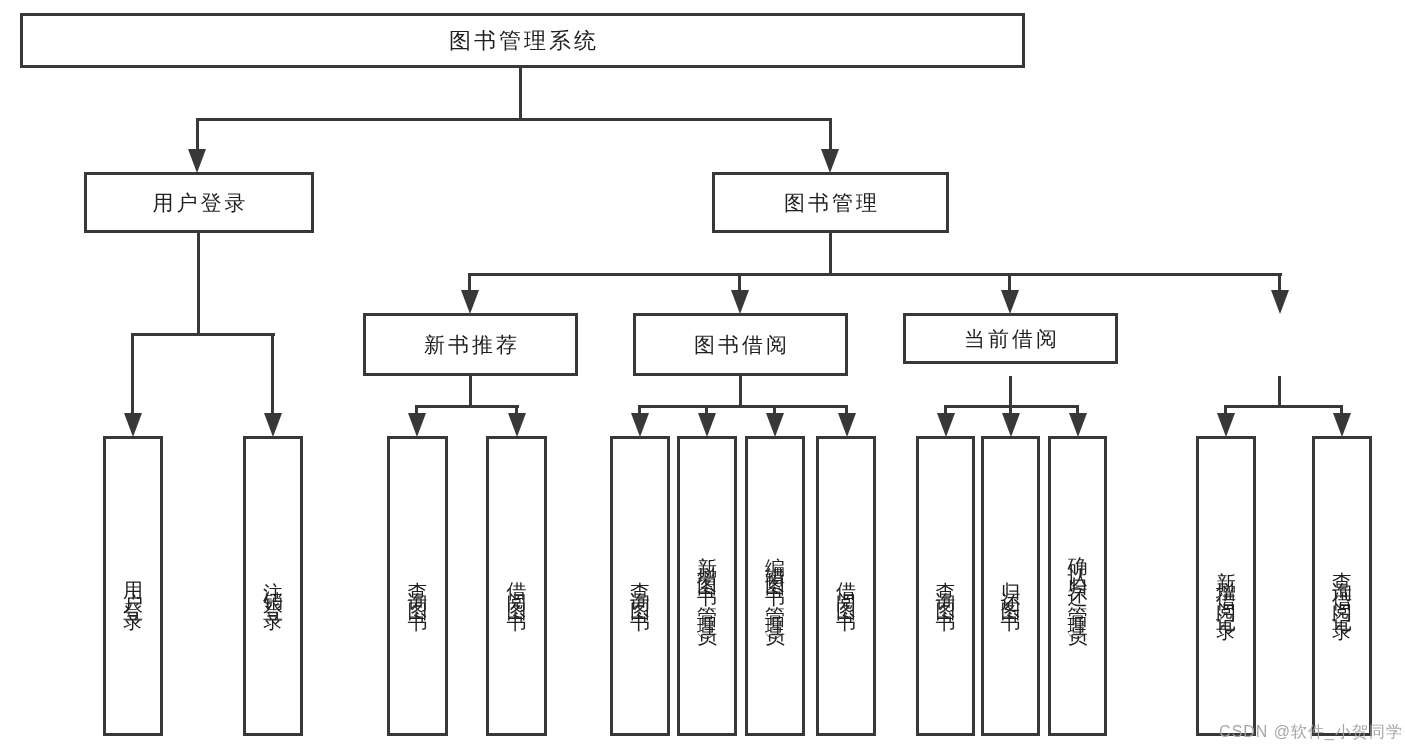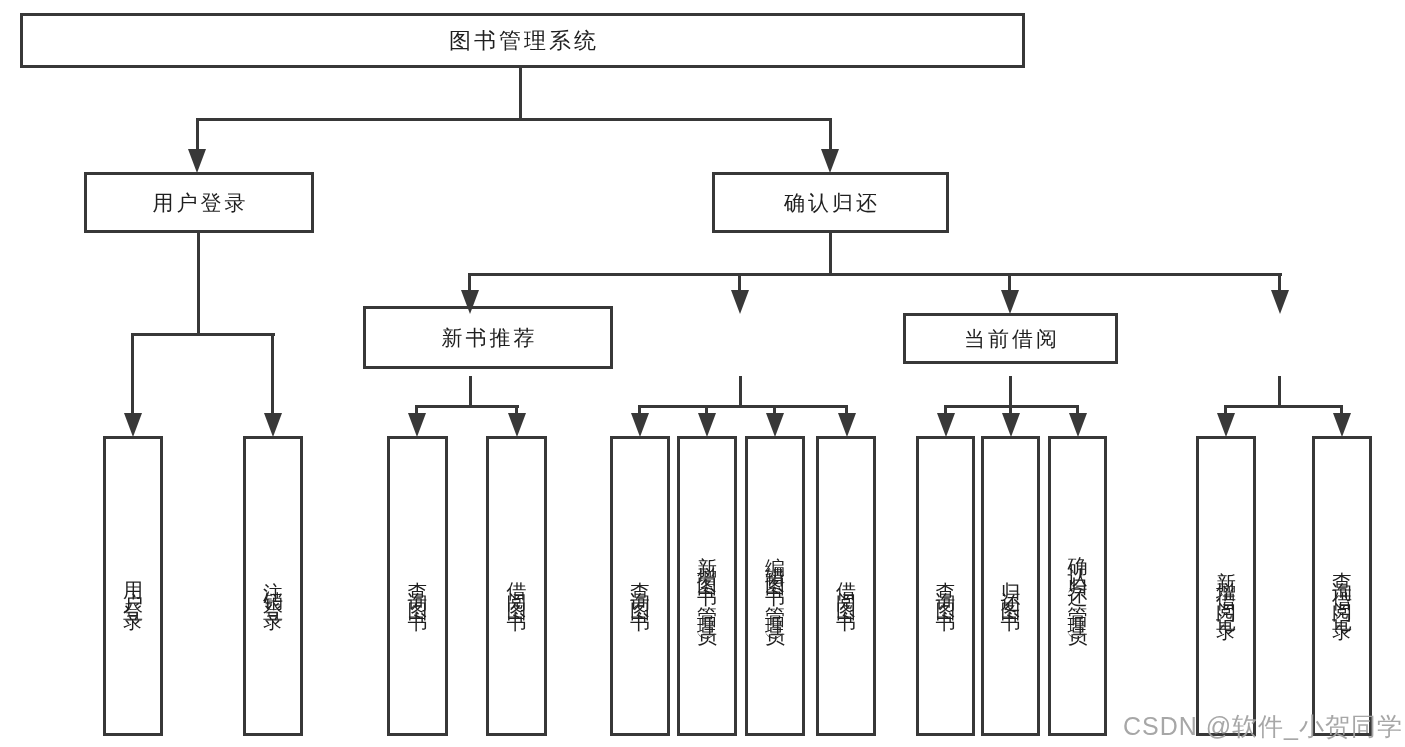--- a/index.html
+++ b/index.html
@@ -15,34 +15,35 @@
   .root{font-size:22px;}
   .vbox span{
     writing-mode:vertical-rl;text-orientation:mixed;font-size:20px;
     letter-spacing:10px;line-height:1.05;white-space:nowrap;
   }
   .hl{position:absolute;height:3px;background:#383838;}
   .vl{position:absolute;width:3px;background:#383838;}
   .ar{position:absolute;width:0;height:0;
       border-left:9px solid transparent;border-right:9px solid transparent;
       border-top:24px solid #383838;}
-  .wm{position:absolute;right:2px;bottom:4px;font-size:25px;
+  .wm{position:absolute;right:2px;bottom:4px;font-size:16px;
       color:rgba(162,162,162,0.95);letter-spacing:1px;z-index:5;}
 </style>
 </head>
 <body>
 
 <div id="stage">
 
   <div class="box root" style="left:20px;top:13px;width:1005px;height:55px">图书管理系统</div>
 
   <div class="box" style="left:84px;top:172px;width:230px;height:61px">用户登录</div>
-  <div class="box" style="left:712px;top:172px;width:237px;height:61px">确认归还</div>
+  <div class="box" style="left:712px;top:172px;width:237px;height:61px">图书管理</div>
 
-  <div class="box" style="left:363px;top:306px;width:250px;height:63px">新书推荐</div>
+  <div class="box" style="left:363px;top:313px;width:215px;height:63px">新书推荐</div>
+  <div class="box" style="left:633px;top:313px;width:215px;height:63px">图书借阅</div>
   <div class="box" style="left:903px;top:313px;width:215px;height:51px">当前借阅</div>
 
   <div class="vbox" style="left:103px;top:436px;width:60px;height:300px">
       <span>用户登录</span>
     </div>
   <div class="vbox" style="left:243px;top:436px;width:60px;height:300px">
       <span>注销登录</span>
     </div>
 
   <div class="vbox" style="left:387px;top:436px;width:61px;height:300px">

